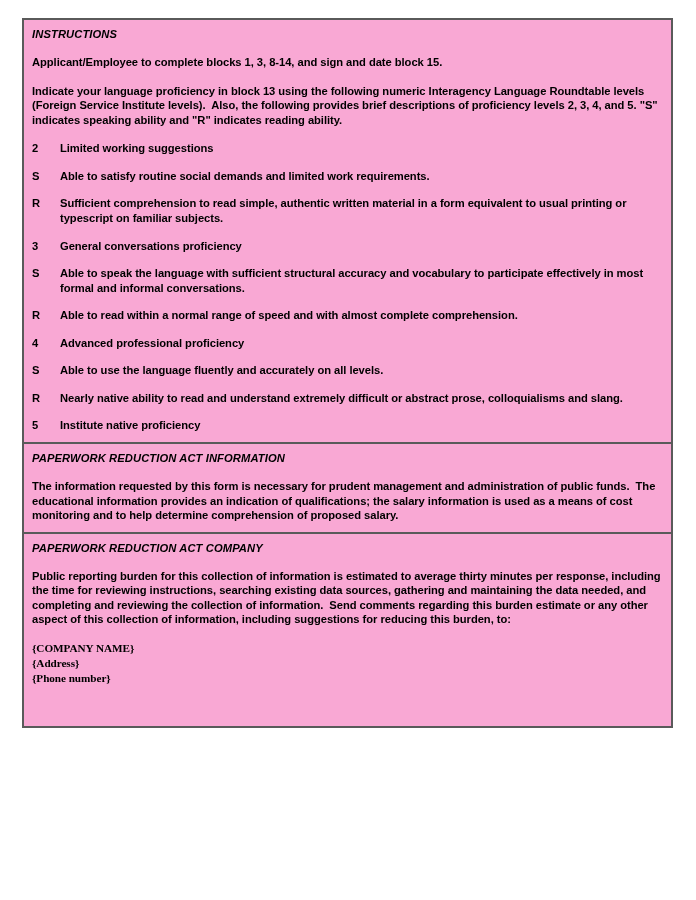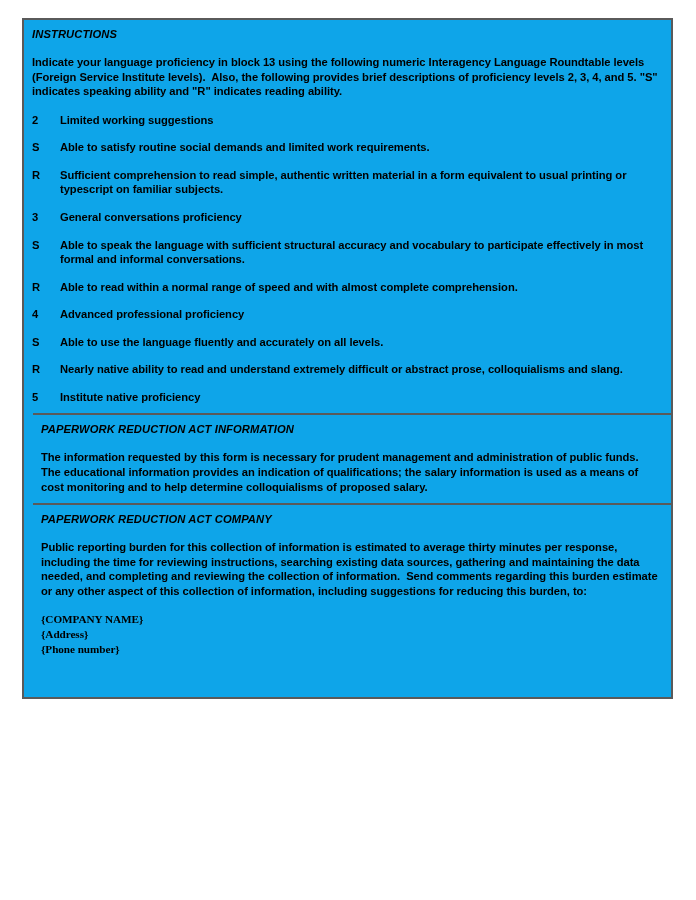--- a/index.html
+++ b/index.html
@@ -23,30 +23,29 @@
   }
 
   
   .form-frame {
     position: absolute;
     left: 22px;
     top: 18px;
     width: 651px;
     box-sizing: border-box;
     border: 2px solid #5a5a5a;
-    background: #0ea5e9;
+    background: #f9a8d4;
   }
 
   .section {
     box-sizing: border-box;
     padding: 0 8px;
   }
   .section + .section {
     border-top: 2px solid #5a5a5a;
-    margin-left: 9px;
   }
 
   .section-heading {
     font-size: 11.2px;
     font-weight: bold;
     font-style: italic;
     letter-spacing: 0.1px;
     line-height: 1.25;
     padding-top: 7px;
   }
@@ -114,20 +113,21 @@
 </head>
 <body>
 
 <div class="page">
 
   <div class="form-frame">
 
     <div class="section sec-instructions">
       <div class="section-heading">INSTRUCTIONS</div>
 
+      <div class="para">Applicant/Employee to complete blocks 1, 3, 8-14, and sign and date block 15.</div>
 
       <div class="para">Indicate your language proficiency in block 13 using the following numeric Interagency Language Roundtable levels (Foreign Service Institute levels).  Also, the following provides brief descriptions of proficiency levels 2, 3, 4, and 5. "S" indicates speaking ability and "R" indicates reading ability.</div>
 
       <div class="level-list">
 
         <div class="level-row">
           <span class="level-marker">2</span>
           <span class="level-text">Limited working suggestions</span>
         </div>
 
@@ -175,21 +175,21 @@
           <span class="level-marker">5</span>
           <span class="level-text">Institute native proficiency</span>
         </div>
 
       </div>
     </div>
 
     <div class="section sec-info">
       <div class="section-heading">PAPERWORK REDUCTION ACT INFORMATION</div>
 
-      <div class="para">The information requested by this form is necessary for prudent management and administration of public funds.  The educational information provides an indication of qualifications; the salary information is used as a means of cost monitoring and to help determine colloquialisms of proposed salary.</div>
+      <div class="para">The information requested by this form is necessary for prudent management and administration of public funds.  The educational information provides an indication of qualifications; the salary information is used as a means of cost monitoring and to help determine comprehension of proposed salary.</div>
     </div>
 
     <div class="section sec-notice">
       <div class="section-heading">PAPERWORK REDUCTION ACT COMPANY</div>
 
       <div class="para">Public reporting burden for this collection of information is estimated to average thirty minutes per response, including the time for reviewing instructions, searching existing data sources, gathering and maintaining the data needed, and completing and reviewing the collection of information.  Send comments regarding this burden estimate or any other aspect of this collection of information, including suggestions for reducing this burden, to:</div>
 
       <div class="address-block">
         <span class="address-line">{COMPANY NAME}</span>
         <span class="address-line">{Address}</span>

